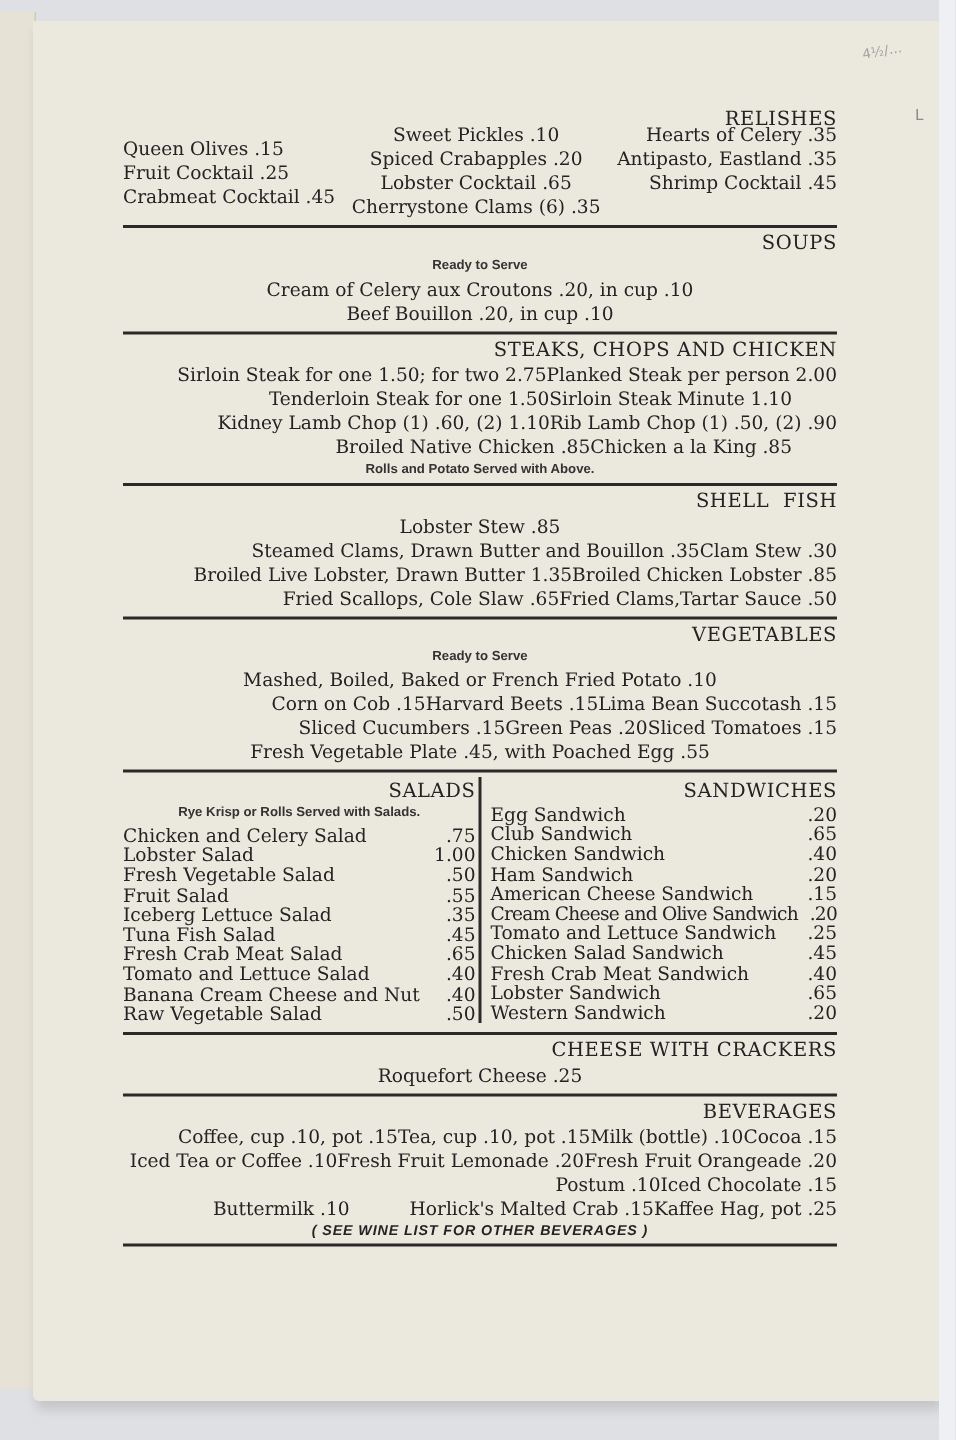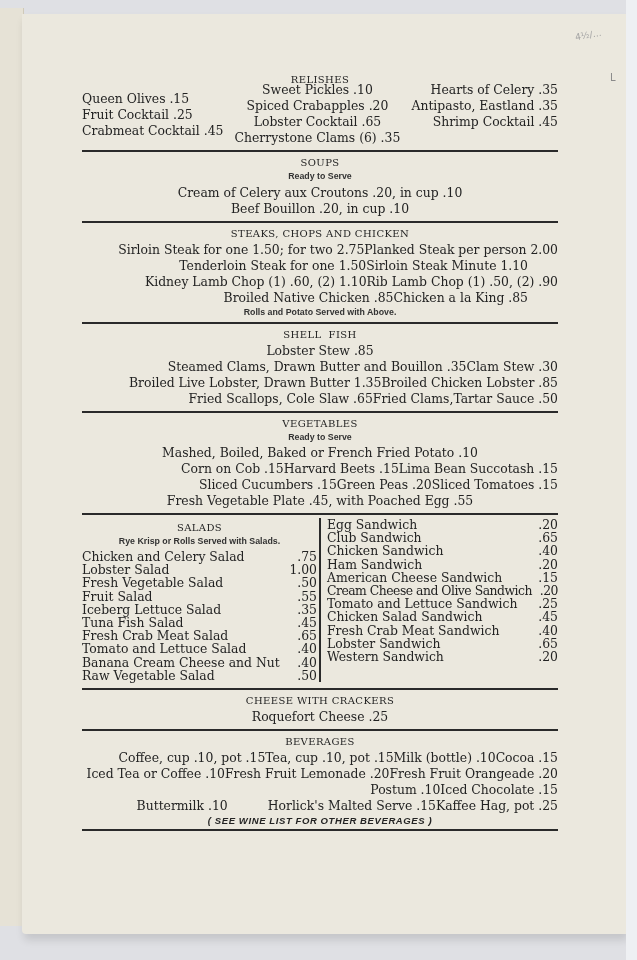--- a/index.html
+++ b/index.html
@@ -6,21 +6,21 @@
   html, body { width:637px; height:960px; overflow:hidden; background:#dfe0e4; }
   body { position:relative; font-family:"DejaVu Serif","Liberation Serif",serif; color:#232323; }
   .left-page { position:absolute; left:0; top:8px; width:24px; height:918px; background:#e6e2d6; border-right:1px solid #cfc9b8; }
   .page { position:absolute; left:22px; top:14px; width:604px; height:920px; background:#ebe8de;
           border-bottom-left-radius:4px; box-shadow:2px 6px 8px rgba(0,0,0,0.12); }
   .right-edge { position:absolute; right:0; top:0; width:11px; height:960px; background:#eef0f3; }
   .pencil { position:absolute; left:575px; top:30px; font-family:"DejaVu Sans",sans-serif; font-size:9px; color:#a3a3a3; transform:rotate(-10deg); }
   .pencil2 { position:absolute; left:610px; top:72px; font-family:"DejaVu Sans",sans-serif; font-size:10px; color:#8a8a8a; }
 
   .menu { position:absolute; left:82px; top:72px; width:476px; font-size:12.4px; line-height:16px; }
-  .sec-title { text-align:center; font-size:10px; letter-spacing:0.4px; line-height:16px; }
+  .sec-title { text-align:right; font-size:13px; letter-spacing:0.4px; line-height:16px; }
   .sec-sub { text-align:center; font-family:"Liberation Sans","DejaVu Sans",sans-serif; font-size:8.8px; font-weight:bold; line-height:11px; color:#333; }
   .rule { border-top:2px solid #2a2a2a; margin:4px 0 3px; }
   .center { text-align:center; }
   .row { display:flex; justify-content:flex-end; white-space:nowrap; }
   .col3 { display:flex; justify-content:space-between; }
   .col3 > div { display:flex; flex-direction:column; white-space:nowrap; }
   .c-left { align-items:flex-start; }
   .c-mid { align-items:center;justify-content:space-between; }
   .c-right { align-items:flex-end; }
 
@@ -174,20 +174,21 @@
           <span class="nm">Banana Cream Cheese and Nut</span>
           <span>.40</span>
         </div>
       <div class="list-row">
           <span class="nm">Raw Vegetable Salad</span>
           <span>.50</span>
         </div>
     </div>
     <div class="divider" style="margin-left:2px;"></div>
     <div class="half-r">
+      <div class="sec-title" style="margin-top:2px;">SANDWICHES</div>
       <div class="list-row">
           <span class="nm">Egg Sandwich</span>
           <span>.20</span>
         </div>
       <div class="list-row">
           <span class="nm">Club Sandwich</span>
           <span>.65</span>
         </div>
       <div class="list-row">
           <span class="nm">Chicken Sandwich</span>
@@ -247,20 +248,20 @@
       <span>Iced Tea or Coffee .10</span>
       <span>Fresh Fruit Lemonade .20</span>
       <span>Fresh Fruit Orangeade .20</span>
     </div>
     <div class="row">
       <span>Postum .10</span>
       <span>Iced Chocolate .15</span>
     </div>
     <div class="row">
       <span>Buttermilk .10</span>
-      <span style="margin-left:40px;">Horlick's Malted Serve .15</span>
+      <span style="margin-left:40px;">Horlick's Malted Crab .15</span>
       <span>Kaffee Hag, pot .25</span>
     </div>
     <div class="note-italic">( SEE WINE LIST FOR OTHER BEVERAGES )</div>
   </section>
   <div class="rule" style="margin-top:2px;"></div>
 
 </div>
 
 </body></html>

